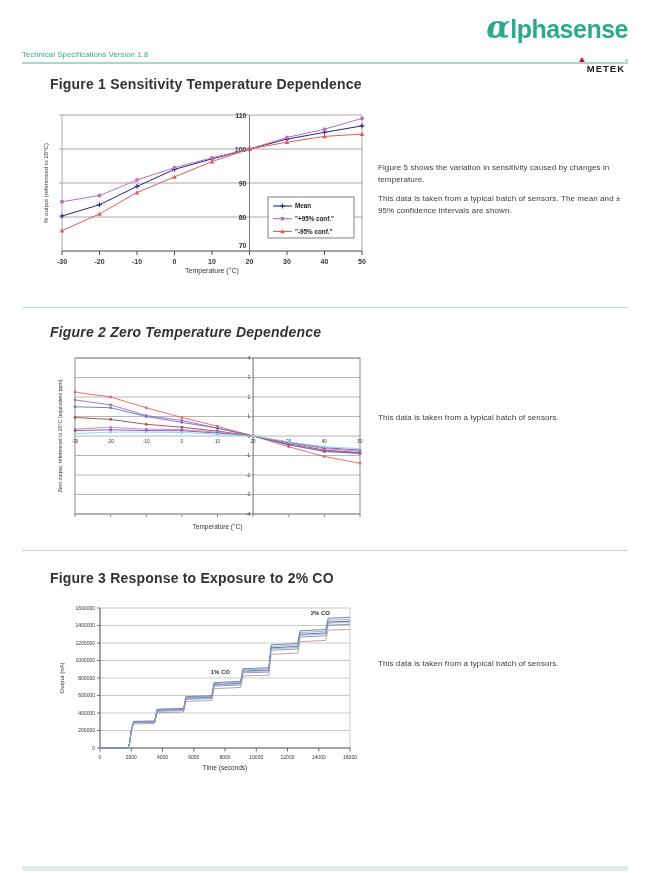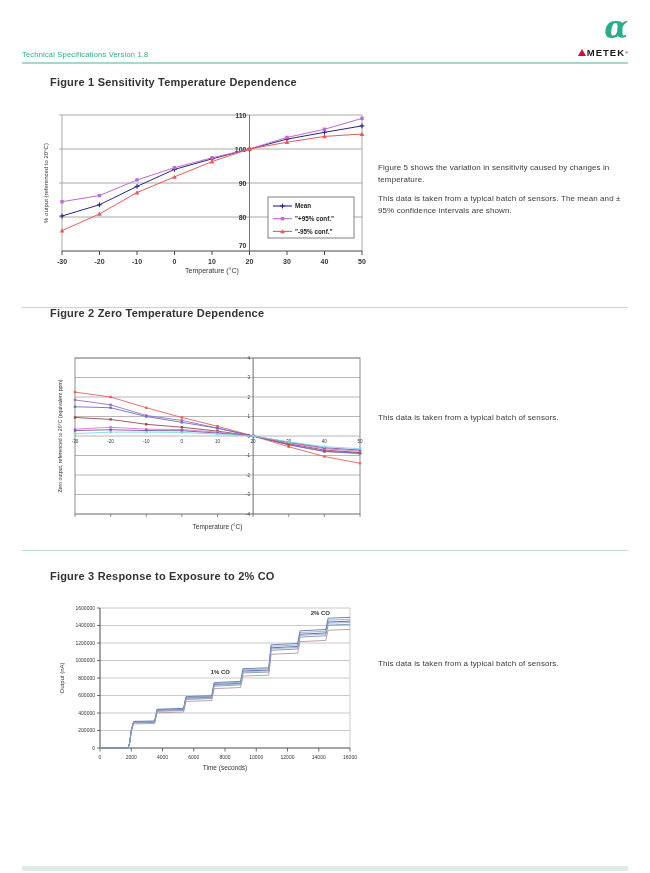--- a/index.html
+++ b/index.html
@@ -6,38 +6,39 @@
   .page{position:relative;width:650px;height:873px;background:#ffffff;overflow:hidden;
         font-family:"Liberation Sans",sans-serif;color:#333;}
   .doc-label{position:absolute;left:22px;top:50px;font-size:7.5px;color:#2CAB8C;letter-spacing:0.2px;}
   .header-rule{position:absolute;left:22px;right:22px;top:62px;height:1.5px;background:#A6D7C8;}
   .brand{position:absolute;right:22px;top:12px;color:#2CAB8C;display:flex;align-items:baseline;line-height:1;}
   .brand-alpha{font-family:"DejaVu Serif",serif;font-style:italic;font-weight:bold;font-size:31px;}
   .brand-rest{font-weight:bold;font-size:25px;letter-spacing:-0.5px;}
   .ametek{position:absolute;right:22px;top:47px;display:flex;align-items:center;}
   .ametek-tri{width:0;height:0;border-left:4.5px solid transparent;border-right:4.5px solid transparent;
               border-bottom:7.5px solid #C8102E;margin-right:1px;}
-  .ametek-text{font-weight:bold;font-size:9.5px;letter-spacing:1px;color:#1a1a1a;}
+  .ametek-text{font-weight:bold;font-size:9.5px;letter-spacing:1px;color:#1a1a1a;margin-top:16px;}
   .ametek-mark{font-size:4px;vertical-align:super;color:#1a1a1a;}
-  .fig-title{position:absolute;left:50px;font-size:11px;font-weight:bold;color:#333;letter-spacing:0.2px;}
+  .fig-title{position:absolute;left:50px;font-size:14px;font-weight:bold;color:#333;letter-spacing:0.2px;}
   .side-text{position:absolute;left:378px;width:252px;}
   .side-text p{margin:0 0 7px 0;font-size:8px;line-height:1.5;color:#3b3b3b;letter-spacing:0.1px;}
   .divider{position:absolute;left:22px;right:22px;height:1px;background:#B9DDD2;}
   .footer-bar{position:absolute;left:22px;right:22px;top:866px;height:5px;background:#DCEEE7;}
   .figure-block{position:absolute;}
   svg text{font-family:"Liberation Sans",sans-serif;}
 </style>
 </head>
 <body>
 
 <div class="page">
 
   <div class="doc-label">Technical Specifications Version 1.8</div>
   <div class="brand">
     <span class="brand-alpha">α</span>
+      <span class="brand-rest">lphasense</span>
   </div>
   <div class="ametek">
     <span class="ametek-tri"></span>
       <span class="ametek-text">METEK</span>
       <span class="ametek-mark">®</span>
   </div>
   <div class="header-rule"></div>
 
   <div class="fig-title" style="top:76px;">Figure 1 Sensitivity Temperature Dependence</div>
   <div class="figure-block" style="left:40px;top:101px;">
@@ -131,21 +132,21 @@
         <text x="8" y="82" font-size="6" text-anchor="middle" fill="#333" font-weight="normal" transform="rotate(-90 8 82)">% output (referenced to 20°C)</text>
       </svg>
   </div>
   <div class="side-text" style="top:162px;">
     <p>Figure 5 shows the variation in sensitivity caused by changes in temperature.</p>
     <p>This data is taken from a typical batch of sensors. The mean and ± 95% confidence intervals are shown.</p>
   </div>
 
   <div class="divider" style="top:307px;"></div>
 
-  <div class="fig-title" style="top:307px;">Figure 2 Zero Temperature Dependence</div>
+  <div class="fig-title" style="top:324px;font-style:italic;">Figure 2 Zero Temperature Dependence</div>
   <div class="figure-block" style="left:55px;top:352px;">
     <svg id="fig2-svg" width="310" height="182">
         <line x1="20" y1="162" x2="305" y2="162" stroke="#a3a3a3" stroke-width="0.8"></line>
         <line x1="20" y1="142.5" x2="305" y2="142.5" stroke="#a3a3a3" stroke-width="0.8"></line>
         <line x1="20" y1="123" x2="305" y2="123" stroke="#a3a3a3" stroke-width="0.8"></line>
         <line x1="20" y1="103.5" x2="305" y2="103.5" stroke="#a3a3a3" stroke-width="0.8"></line>
         <line x1="20" y1="84" x2="305" y2="84" stroke="#a3a3a3" stroke-width="0.8"></line>
         <line x1="20" y1="64.5" x2="305" y2="64.5" stroke="#a3a3a3" stroke-width="0.8"></line>
         <line x1="20" y1="45" x2="305" y2="45" stroke="#a3a3a3" stroke-width="0.8"></line>
         <line x1="20" y1="25.5" x2="305" y2="25.5" stroke="#a3a3a3" stroke-width="0.8"></line>

